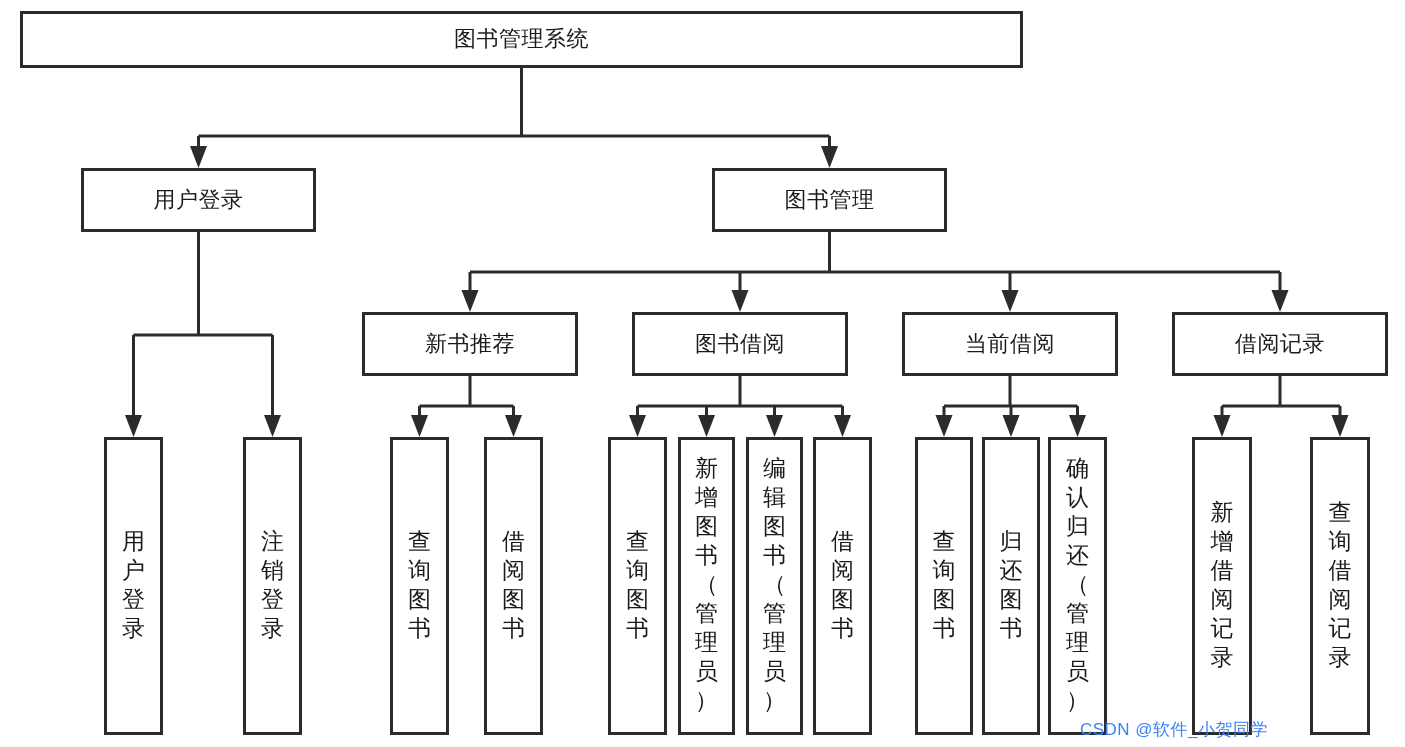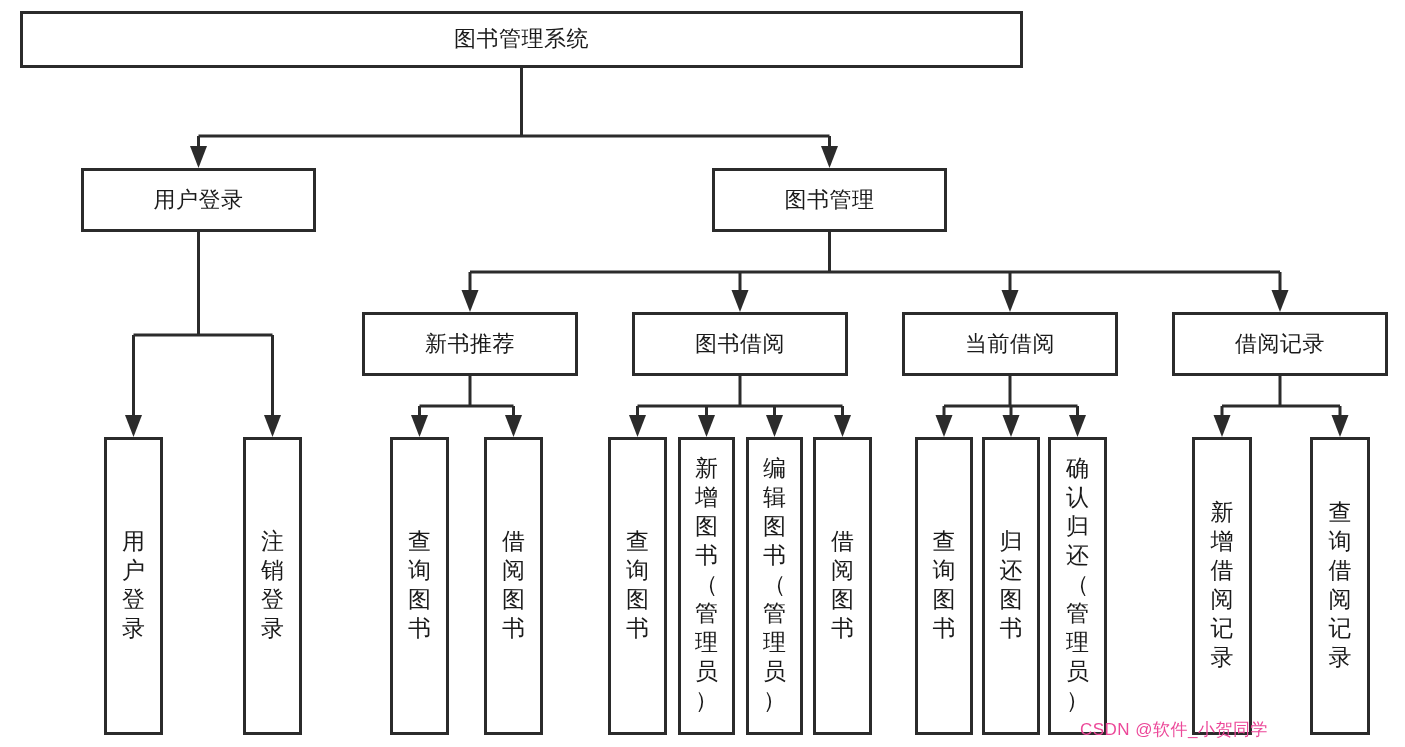--- a/index.html
+++ b/index.html
@@ -57,21 +57,21 @@
   .edge-arrow {
     fill: #2b2b2b;
     stroke: none;
   }
   .watermark {
     position: absolute;
     right: 10px;
     bottom: 6px;
     font-family: "Liberation Sans", "DejaVu Sans", sans-serif;
     font-size: 17px;
-    color: #ec4899;
+    color: #3b82f6;
     white-space: nowrap;
     user-select: none;
     letter-spacing: 0.5px;
   }
 </style>
 </head>
 <body>
 
 <div id="diagram-root">
   <svg class="diagram-canvas" id="diagram-svg" viewBox="0 0 1405 747" xmlns="http://www.w3.org/2000/svg">

